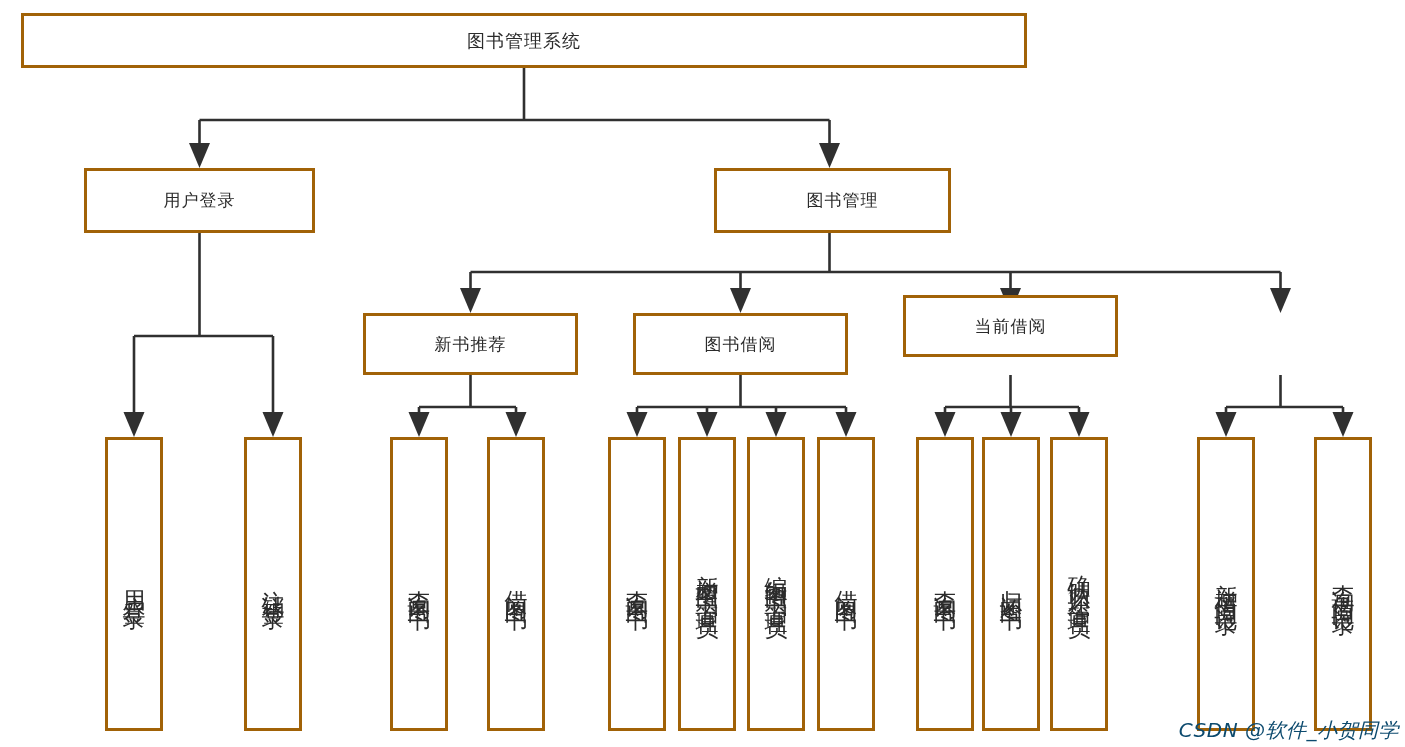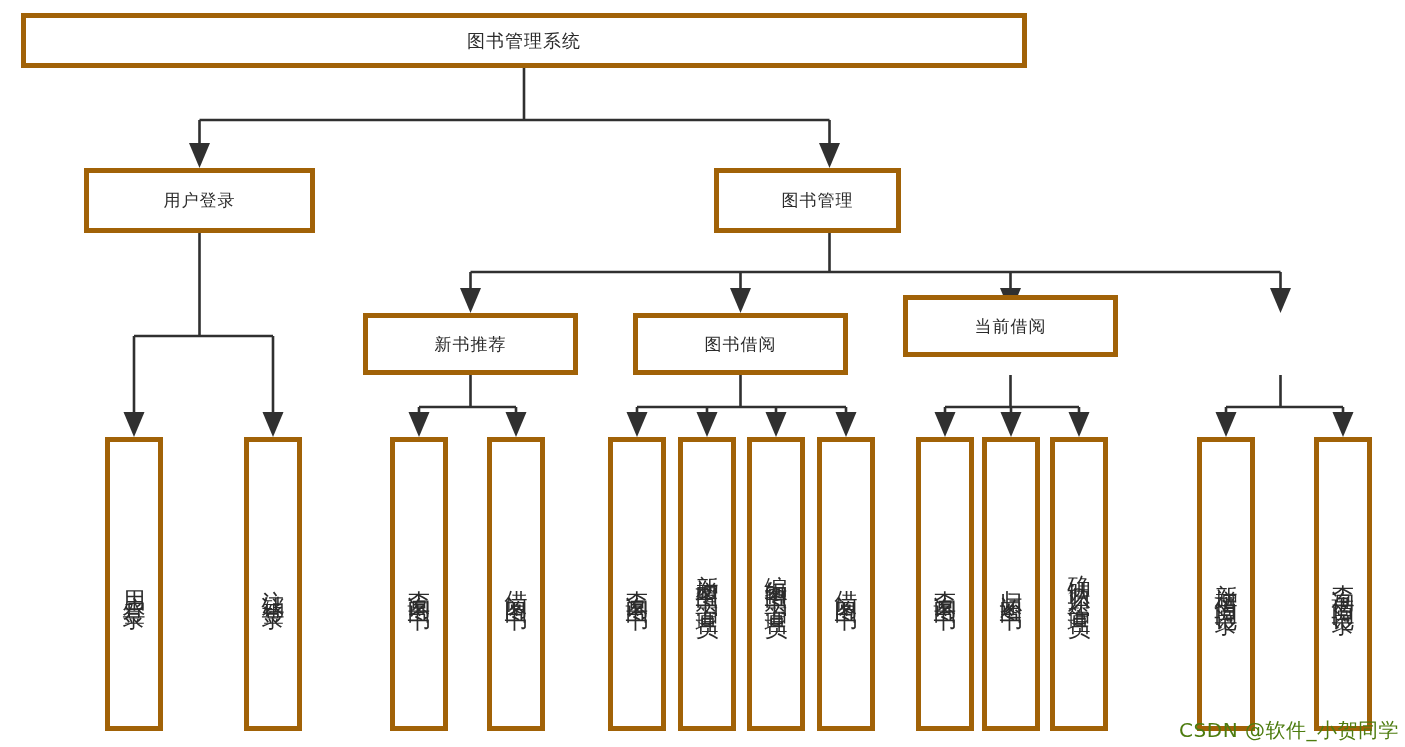--- a/index.html
+++ b/index.html
@@ -17,21 +17,21 @@
   }
   svg.connectors {
     position: absolute;
     left: 0;
     top: 0;
     z-index: 1;
   }
   .box {
     position: absolute;
     box-sizing: border-box;
-    border: 5px solid #a16207;
+    border: 3px solid #a16207;
     background: #ffffff;
     display: flex;
     align-items: center;
     justify-content: center;
     z-index: 2;
     color: #2b2b2b;
   }
   .hlabel {
     font-size: 17px;
     letter-spacing: 1px;
@@ -44,24 +44,25 @@
     font-size: 23px;
     line-height: 1;
     letter-spacing: 6px;
     white-space: nowrap;
   }
   .watermark {
     position: absolute;
     right: 6px;
     bottom: 3px;
     font-size: 20px;
-    color: #4d7c0f;
+    color: #0c4a6e;
     letter-spacing: 0.5px;
     z-index: 3;
     white-space: nowrap;
+    font-style: italic;
   }
   .stroke {
     fill: none;
     stroke: #303030;
     stroke-width: 2.6;
   }
   .head {
     fill: #303030;
     stroke: none;
   }
@@ -107,21 +108,21 @@
     <polygon class="head" points="1332.5,412 1353.5,412 1343,437"></polygon>
   </svg>
 
   <div class="box lvl1" style="left:21px; top:13px; width:1006px; height:55px;">
     <span class="hlabel">图书管理系统</span>
   </div>
 
   <div class="box" style="left:84px; top:168px; width:231px; height:65px;">
     <span class="hlabel">用户登录</span>
   </div>
-  <div class="box" style="left:714px; top:168px; width:187px; height:65px;padding-left:20px;">
+  <div class="box" style="left:714px; top:168px; width:237px; height:65px;padding-left:20px;">
     <span class="hlabel">图书管理</span>
   </div>
 
   <div class="box" style="left:363px; top:313px; width:215px; height:62px;">
     <span class="hlabel">新书推荐</span>
   </div>
   <div class="box" style="left:633px; top:313px; width:215px; height:62px;">
     <span class="hlabel">图书借阅</span>
   </div>
   <div class="box" style="left:903px; top:295px; width:215px; height:62px;">

